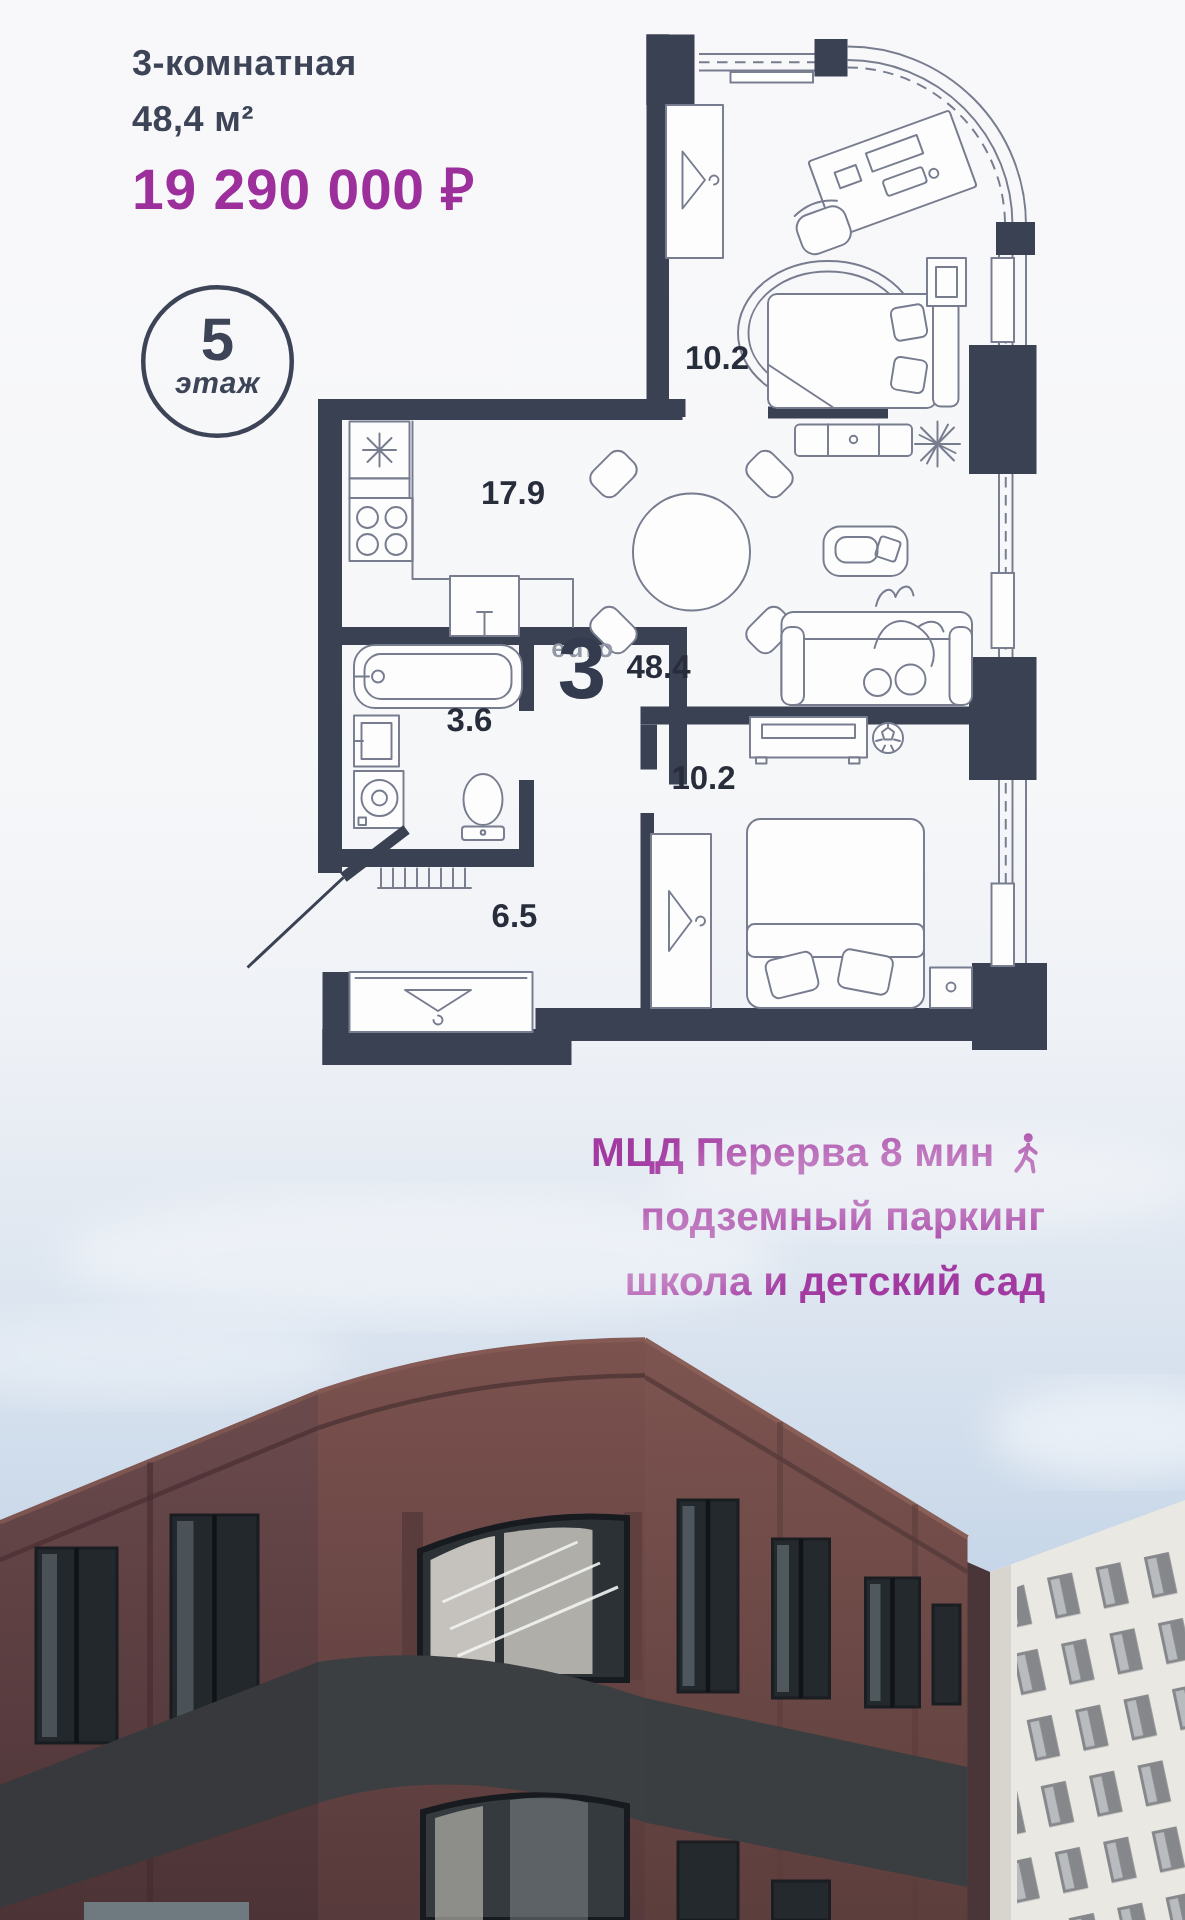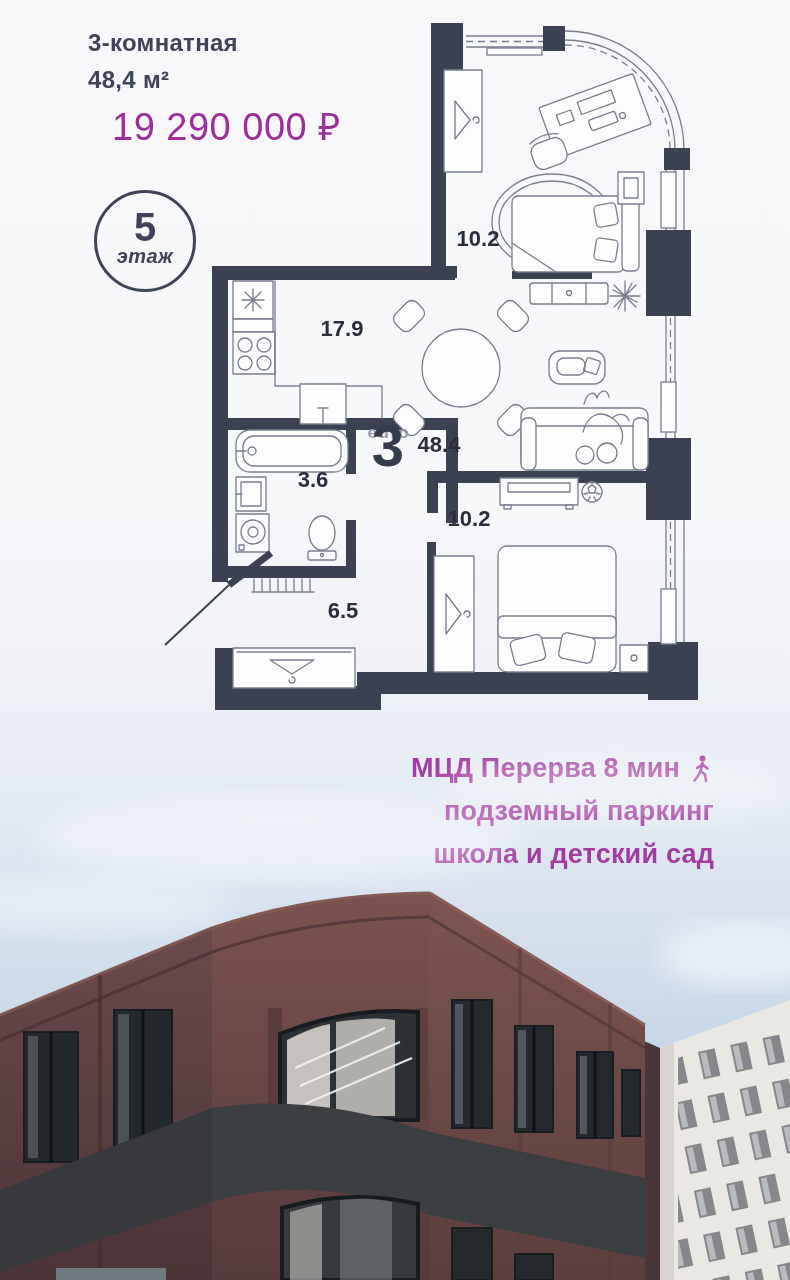--- a/index.html
+++ b/index.html
@@ -3,35 +3,35 @@
 <meta charset="utf-8">
 <style>
   html,body{margin:0;padding:0;background:#dfe3ea;}
   .poster{position:relative;width:790px;height:1280px;overflow:hidden;
     font-family:"Liberation Sans",sans-serif;
     background:linear-gradient(180deg,#f8f8fa 0%,#f6f7f9 40%,#eef1f6 54%,#e4eaf2 62%,#d6e1ee 72%,#c3d4e7 84%,#abc4e1 100%);}
   .abs{position:absolute;}
   
   .info{position:absolute;left:88px;top:24px;color:#3d4457;}
   .title-line{font-size:24px;font-weight:700;line-height:37px;letter-spacing:.3px;color:#3d4457;}
-  .price{font-size:38px;font-weight:400;line-height:44px;margin-top:7px;letter-spacing:.5px;color:#9C2F9B;margin-left:24px;}
+  .price{font-size:38px;font-weight:700;line-height:44px;margin-top:7px;letter-spacing:.5px;color:#9C2F9B;}
   .old-price{font-size:31px;font-weight:600;line-height:37px;margin-top:3px;color:#3d4457;
     text-decoration:line-through;text-decoration-thickness:2.5px;}
   
   .floor-badge{position:absolute;left:94px;top:190px;width:96px;height:96px;border:3px solid #3d4457;
     border-radius:50%;text-align:center;color:#3d4457;background:transparent;}
   .floor-num{font-size:40px;font-weight:700;line-height:42px;margin-top:13px;}
   .floor-word{font-size:20px;font-weight:600;line-height:20px;margin-top:-2px;letter-spacing:.5px;font-style:italic;}
   
   .rl{position:absolute;transform:translate(-50%,-50%);font-size:22px;font-weight:700;color:#272d3b;white-space:nowrap;}
   .rl-total{font-size:22px;}
   .euro-word{position:absolute;transform:translate(-50%,-50%);font-size:17px;font-weight:800;color:#9298a6;letter-spacing:1.5px;}
   .euro-num{position:absolute;transform:translate(-50%,-50%);font-size:58px;font-weight:800;color:#343b4e;line-height:1;}
   
-  .features{position:absolute;right:76px;top:747px;text-align:right;color:#A23AA1;}
+  .features{position:absolute;right:93px;top:747px;text-align:right;color:#A23AA1;}
   .feat{display:flex;justify-content:flex-end;align-items:center;gap:10px;height:43px;
     font-size:27px;font-weight:600;letter-spacing:.2px;white-space:nowrap;}
   .walk-icon{flex:0 0 auto;}
 </style>
 </head>
 <body>
 
 <div class="poster">
 
   <svg class="abs" style="left:0;top:0" width="790" height="745" viewBox="0 0 790 745">

